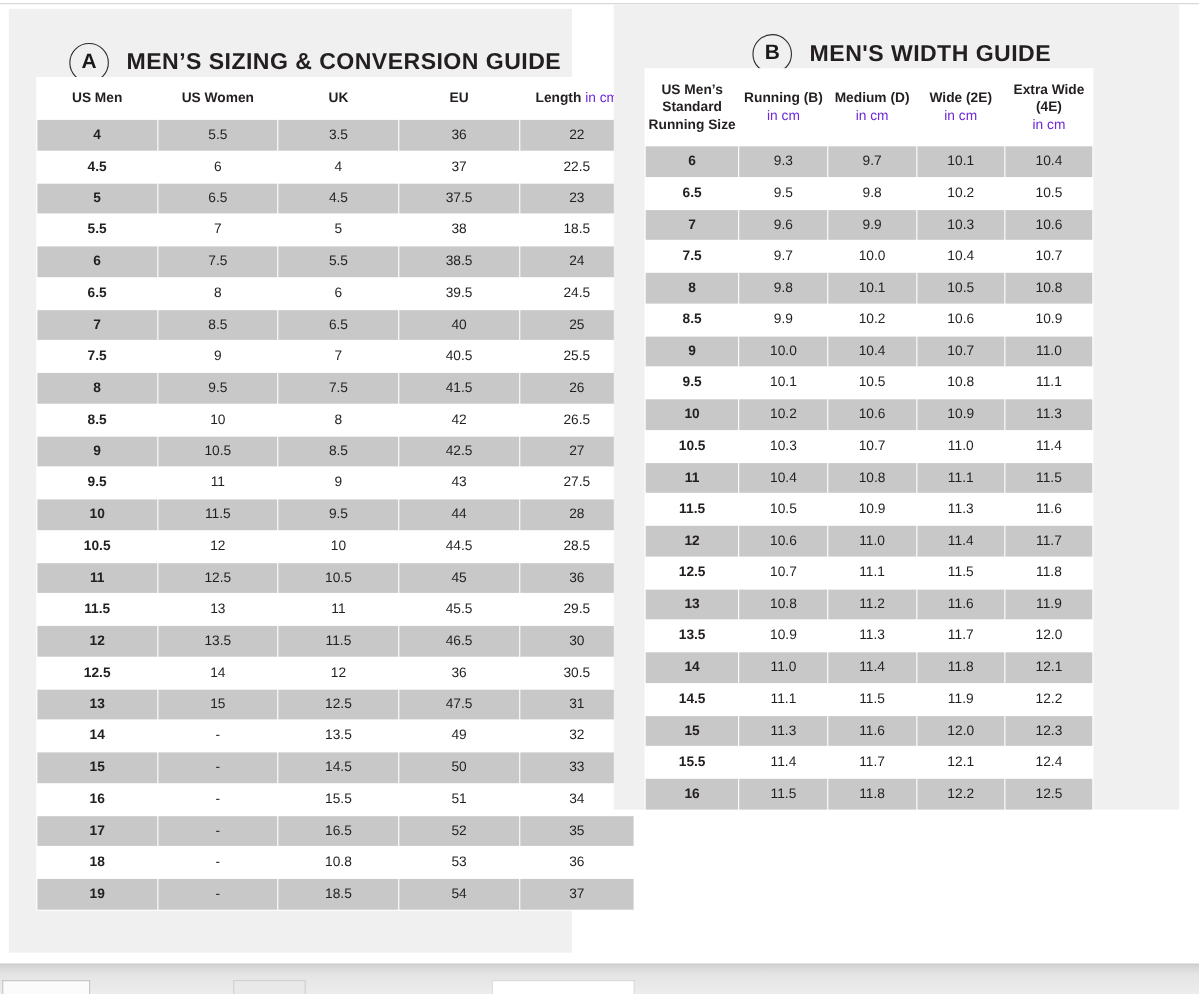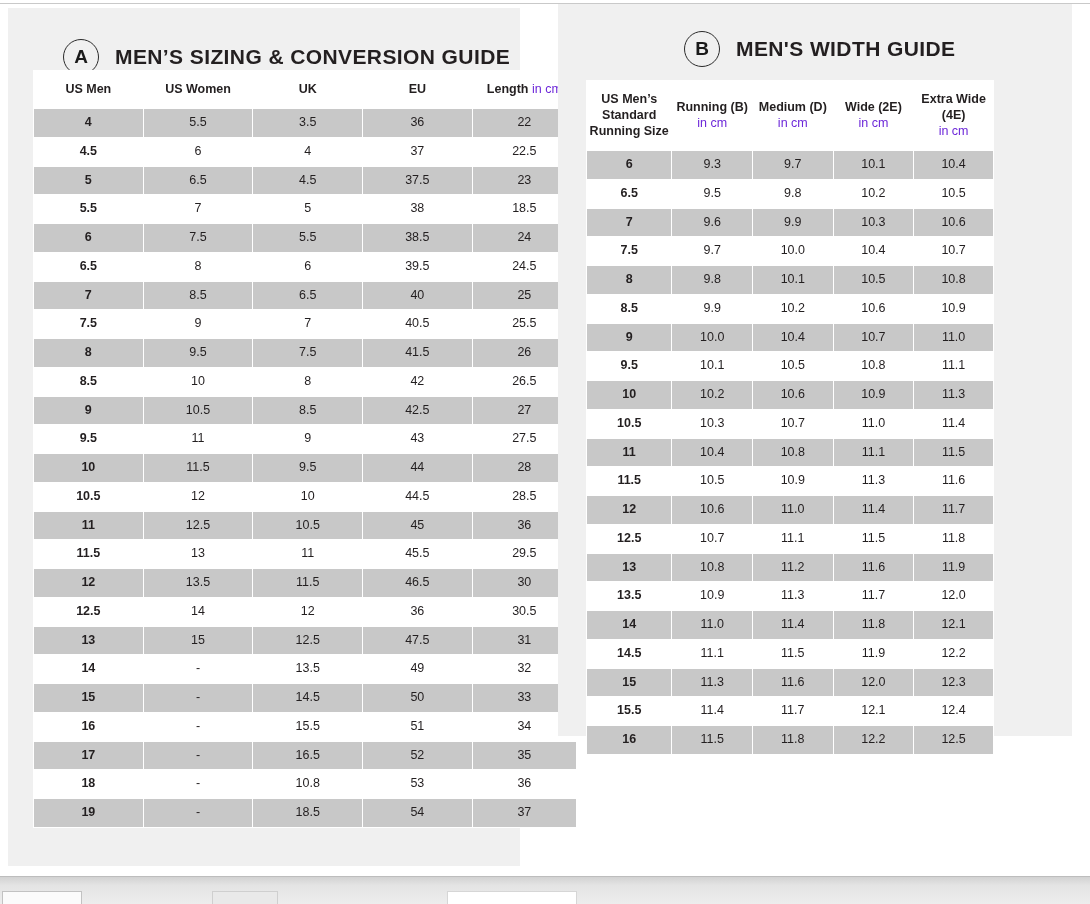--- a/index.html
+++ b/index.html
@@ -77,21 +77,21 @@
     color: #231f20;
     letter-spacing: 0.4px;
   }
 
   
   .tbl-wrap {
     position: absolute;
     background: #ffffff;
   }
   #tbl-a-wrap { left: 25px; top: 62px; width: 544px; }
-  #tbl-b-wrap { left: 28px; top: 58px; width: 408px; margin-top: 18px; }
+  #tbl-b-wrap { left: 28px; top: 58px; width: 408px; }
 
   table.sz {
     border-collapse: separate;
     border-spacing: 1px 1px;
     width: 100%;
     background: #ffffff;
   }
   table.sz th {
     background: #ffffff;
     font-size: 12.5px;

